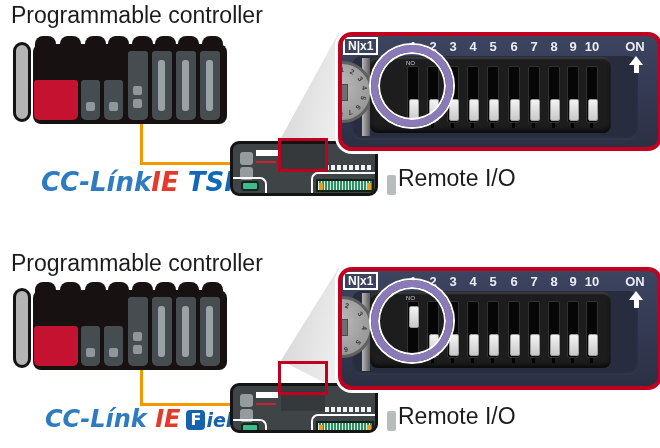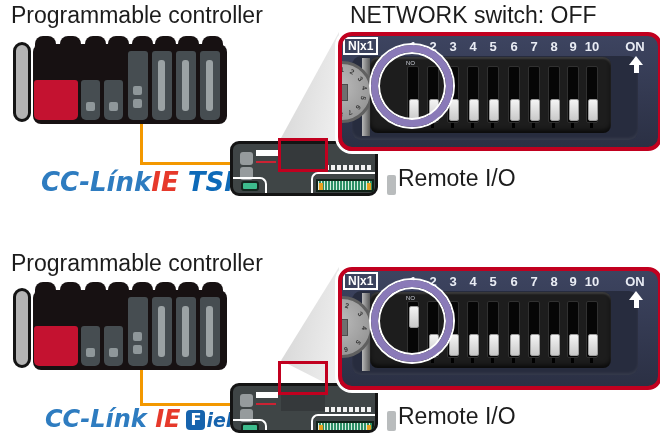--- a/index.html
+++ b/index.html
@@ -111,21 +111,20 @@
   .remote{position:absolute;left:393px;font-size:23px;color:#1c1c1c;white-space:nowrap;}
   .s0 .remote{top:165px;} .s1 .remote{top:179px;}
 </style>
 </head>
 <body>
 
 <div class="page">
 
   <div class="section s0">
     <div class="title">Programmable controller</div>
-    <div class="net-title">NETWORK switch: OFF</div>
 
     <div class="plc">
       <div class="endcap"></div>
       <div class="plc-body"></div>
       <div class="bump" style="left:22px"></div>
       <div class="bump" style="left:47px"></div>
       <div class="bump" style="left:72px"></div>
       <div class="bump" style="left:95px"></div>
       <div class="bump" style="left:119px"></div>
       <div class="bump" style="left:142px"></div>

